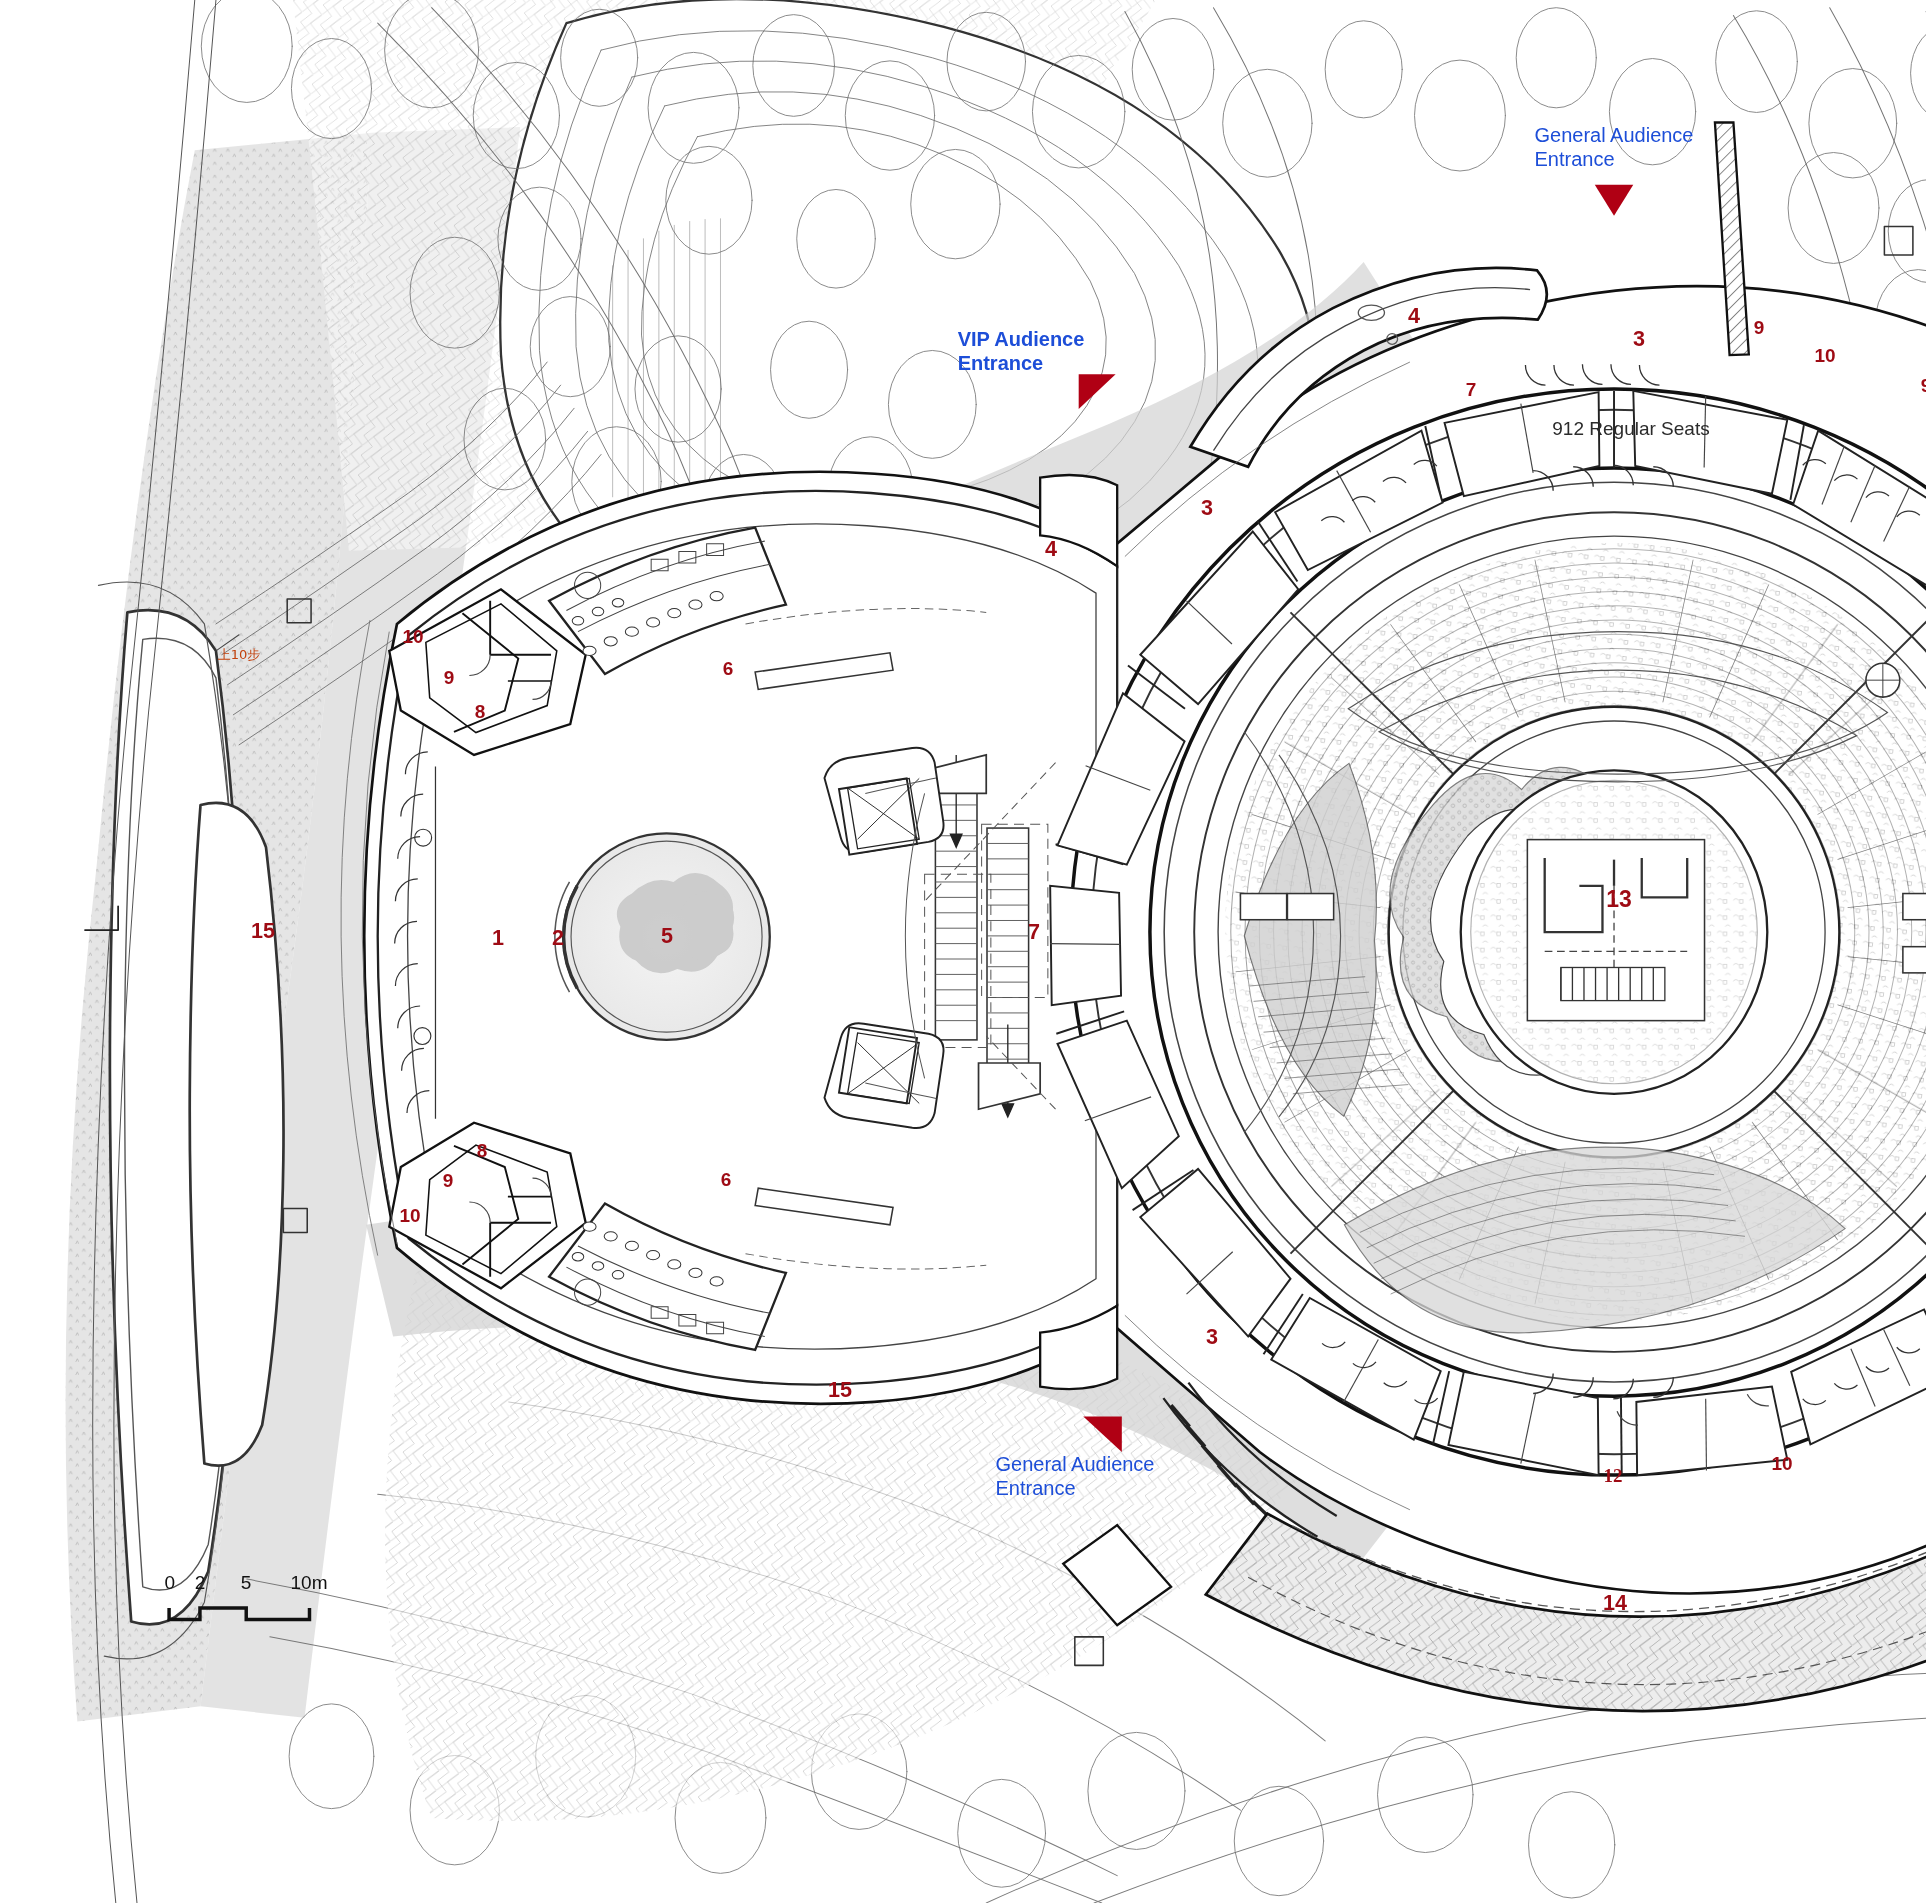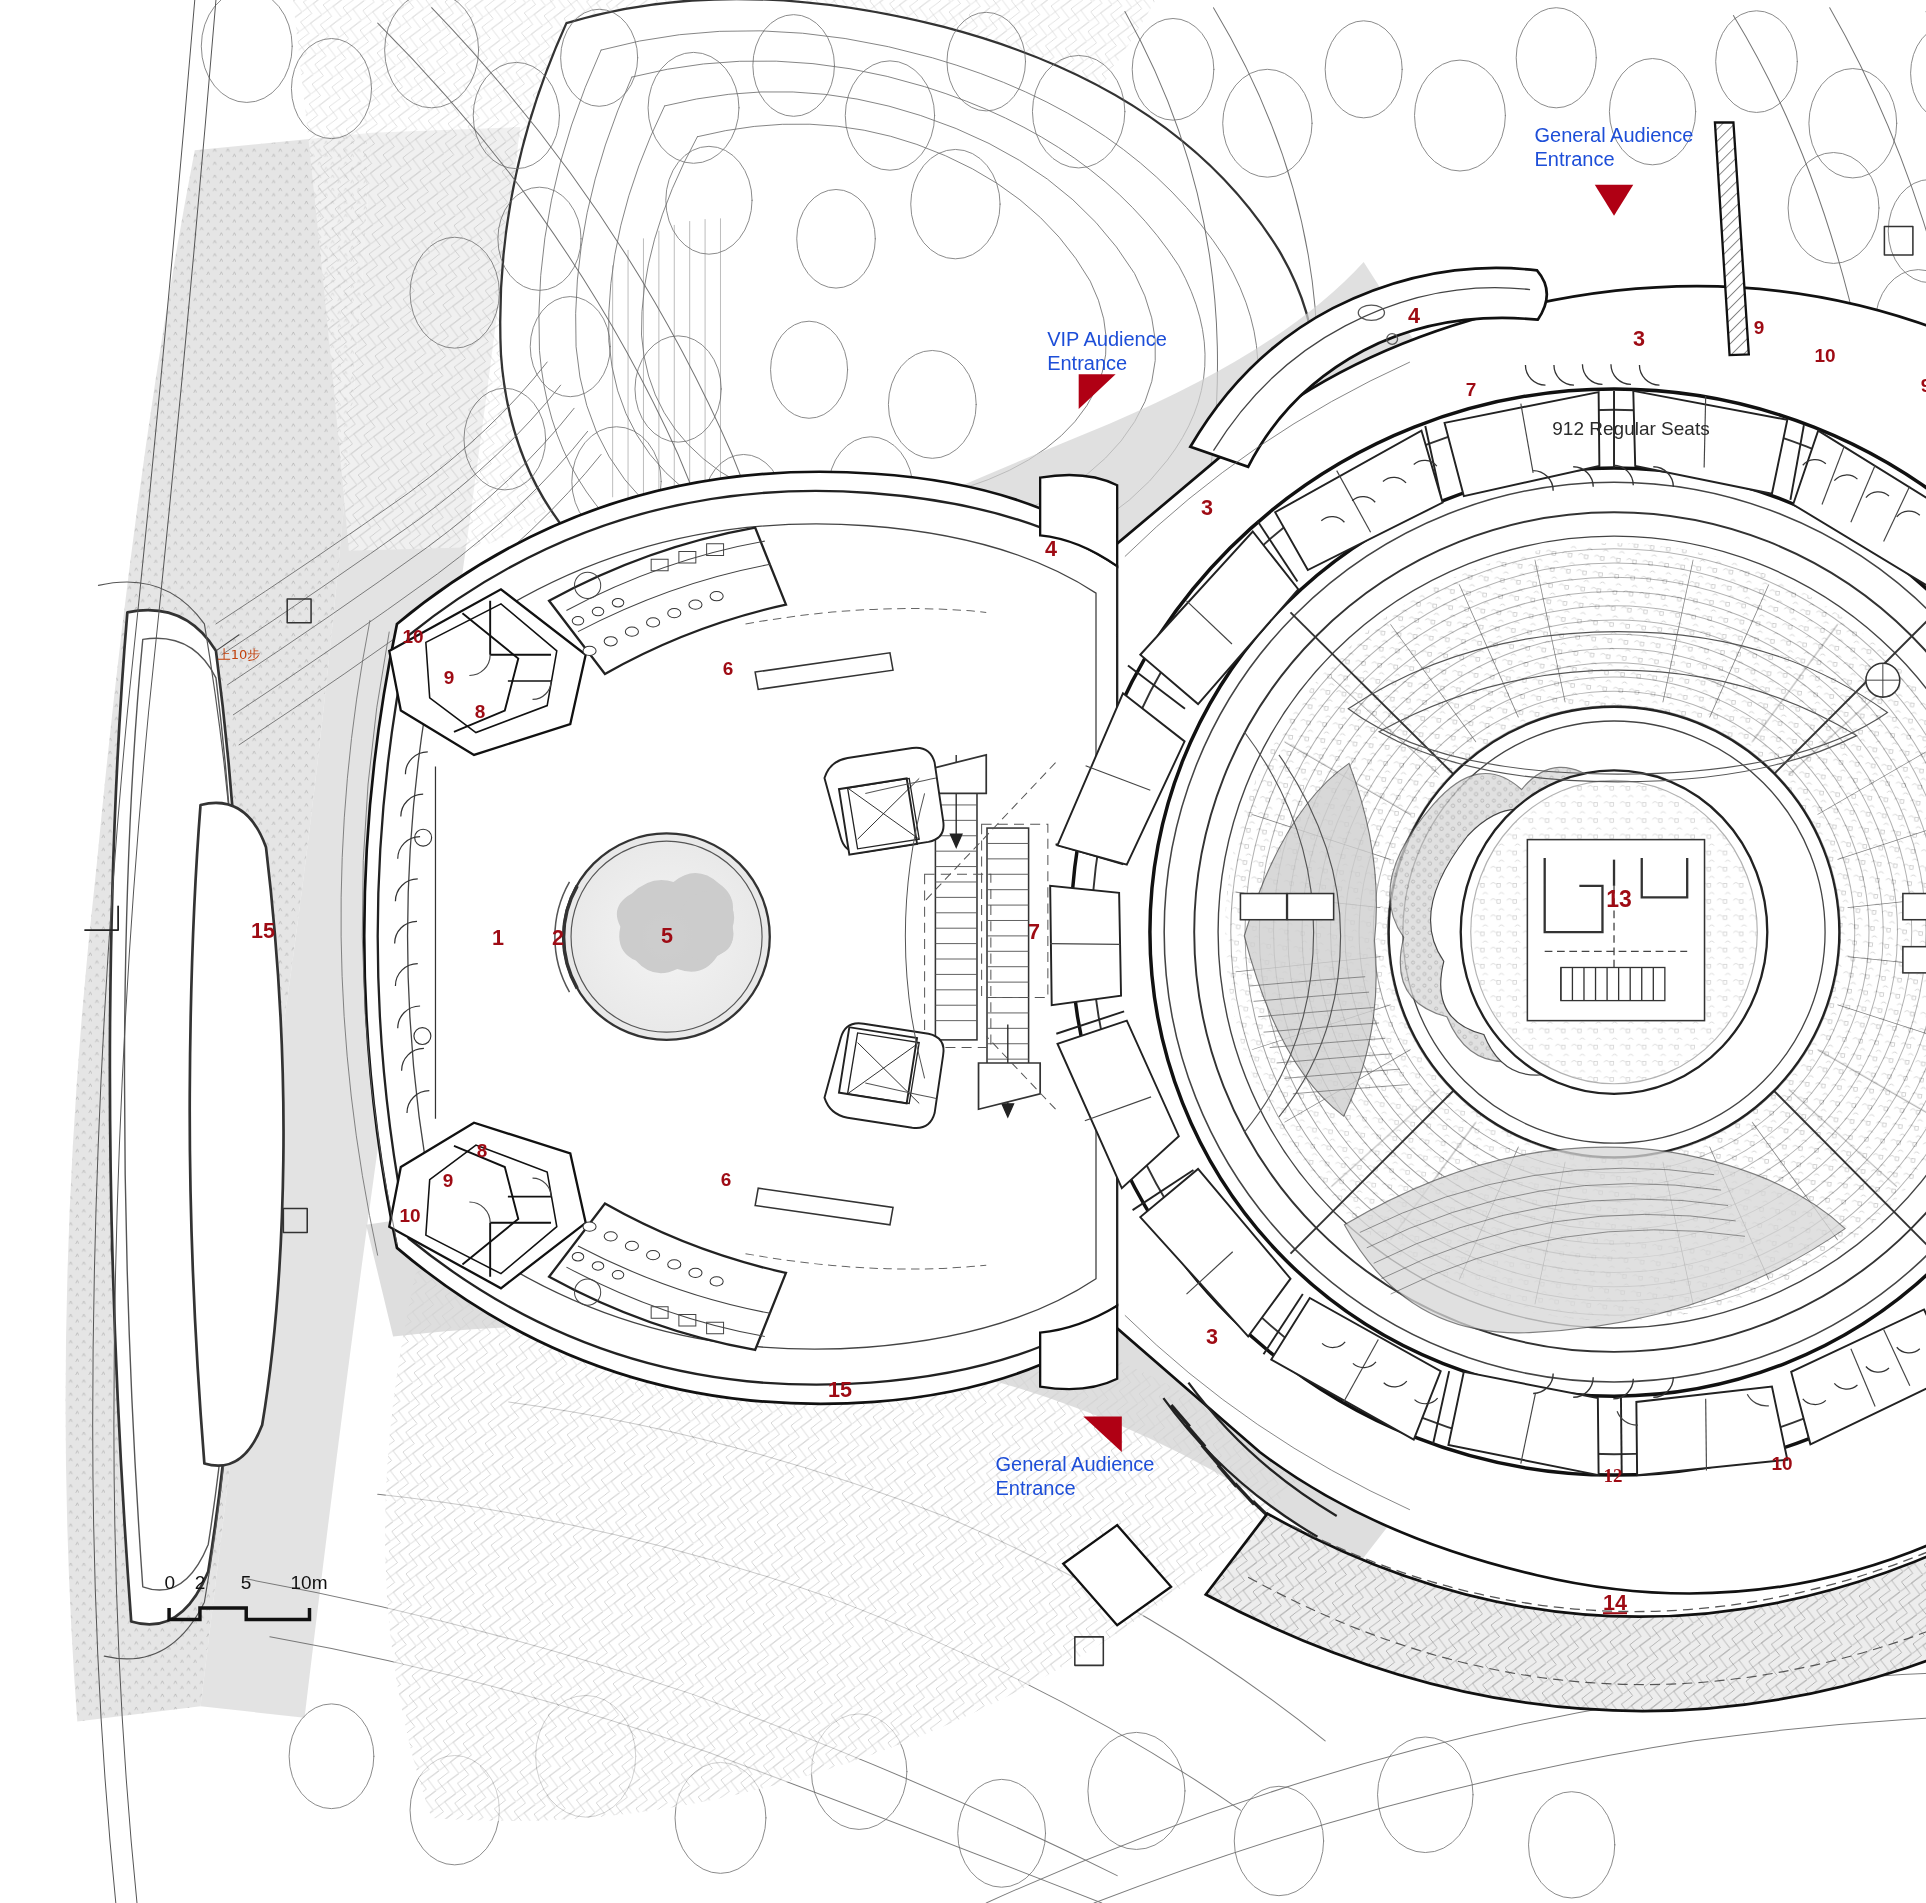--- a/index.html
+++ b/index.html
@@ -930,21 +930,21 @@
       <path d="M2920 1445 Q3240 1130 3660 940"></path>
       <path d="M2920 3415 Q3240 3730 3660 3920"></path>
       <path d="M5760 1420 Q6000 1900 6010 2430 Q6020 2960 5790 3430"></path>
       <path d="M5845 1400 Q6090 1900 6100 2430 Q6110 2980 5875 3450"></path>
     </g>
 
   </svg>
 
   <div class="entrance-label" style="left:1614px;top:148px;">General Audience
 Entrance</div>
-  <div class="entrance-label" style="left:1107px;top:352px;">VIP Audience
+  <div class="entrance-label" style="left:1021px;top:352px;font-weight:bold;">VIP Audience
 Entrance</div>
 
   <div class="entrance-label" style="left:1075px;top:1477px;">General Audience
 Entrance</div>
 
   <svg style="position:absolute;left:0;top:0;width:2695px;height:1903px;pointer-events:none;" viewBox="0 0 6996 4941">
     <polygon points="4140,480 4240,480 4190,560" fill="#b00014"></polygon>
     <polygon points="2800,972 2896,972 2800,1062" fill="#b00014"></polygon>
     <polygon points="5468,1083 5568,1083 5468,1175" fill="#b00014"></polygon>
     <polygon points="2812,3678 2912,3678 2912,3770" fill="#b00014"></polygon>
@@ -975,21 +975,21 @@
       <div class="room-num" style="left: 1034px; top: 932px; font-size: 21.6px;">7</div>
       <div class="room-num" style="left: 1619px; top: 899px; font-size: 23px;">13</div>
       <div class="room-num" style="left: 482px; top: 1150px; font-size: 19px;">8</div>
       <div class="room-num" style="left: 448px; top: 1180px; font-size: 19px;">9</div>
       <div class="room-num" style="left: 410px; top: 1215px; font-size: 19px;">10</div>
       <div class="room-num" style="left: 726px; top: 1179px; font-size: 19px;">6</div>
       <div class="room-num" style="left: 1212px; top: 1337px; font-size: 21.6px;">3</div>
       <div class="room-num" style="left: 840px; top: 1390px; font-size: 21.6px;">15</div>
       <div class="room-num" style="left: 1613px; top: 1475px; font-size: 19px; font-family: Liberation Serif, serif;">12</div>
       <div class="room-num" style="left: 1782px; top: 1463px; font-size: 19px;">10</div>
-      <div class="room-num" style="left: 1615px; top: 1603px; font-size: 21.6px; text-decoration: underline;">14</div>
+      <div class="room-num" style="left: 1615px; top: 1603px; font-size: 21.6px;">14</div>
     </div>
 
   <div id="scalebar">
     <div class="scale-lbl" style="left:3.9px;top:0;">0</div>
     <div class="scale-lbl" style="left:34px;top:0;">2</div>
     <div class="scale-lbl" style="left:80px;top:0;">5</div>
     <div class="scale-lbl" style="left:143px;top:0;">10m</div>
     <svg width="216" height="35" viewBox="0 0 560 90" style="position:absolute;left:0;top:32px;">
       <path d="M8 10 L8 40 L88 40 L88 10 L208 10 L208 40 L372 40 L372 10" fill="none" stroke="#111" stroke-width="9"></path>
     </svg>

